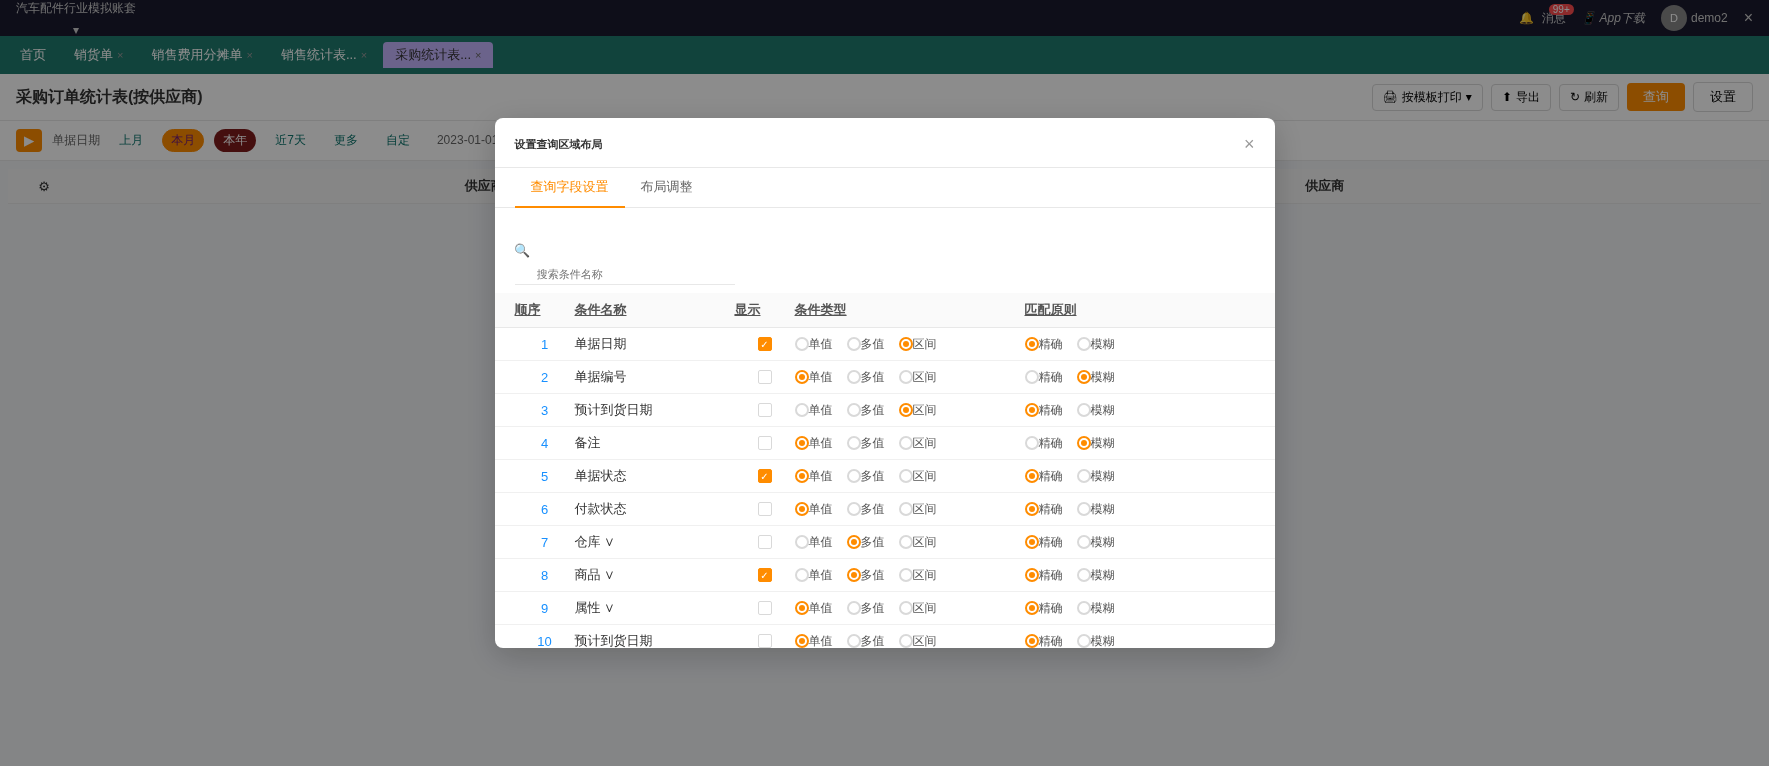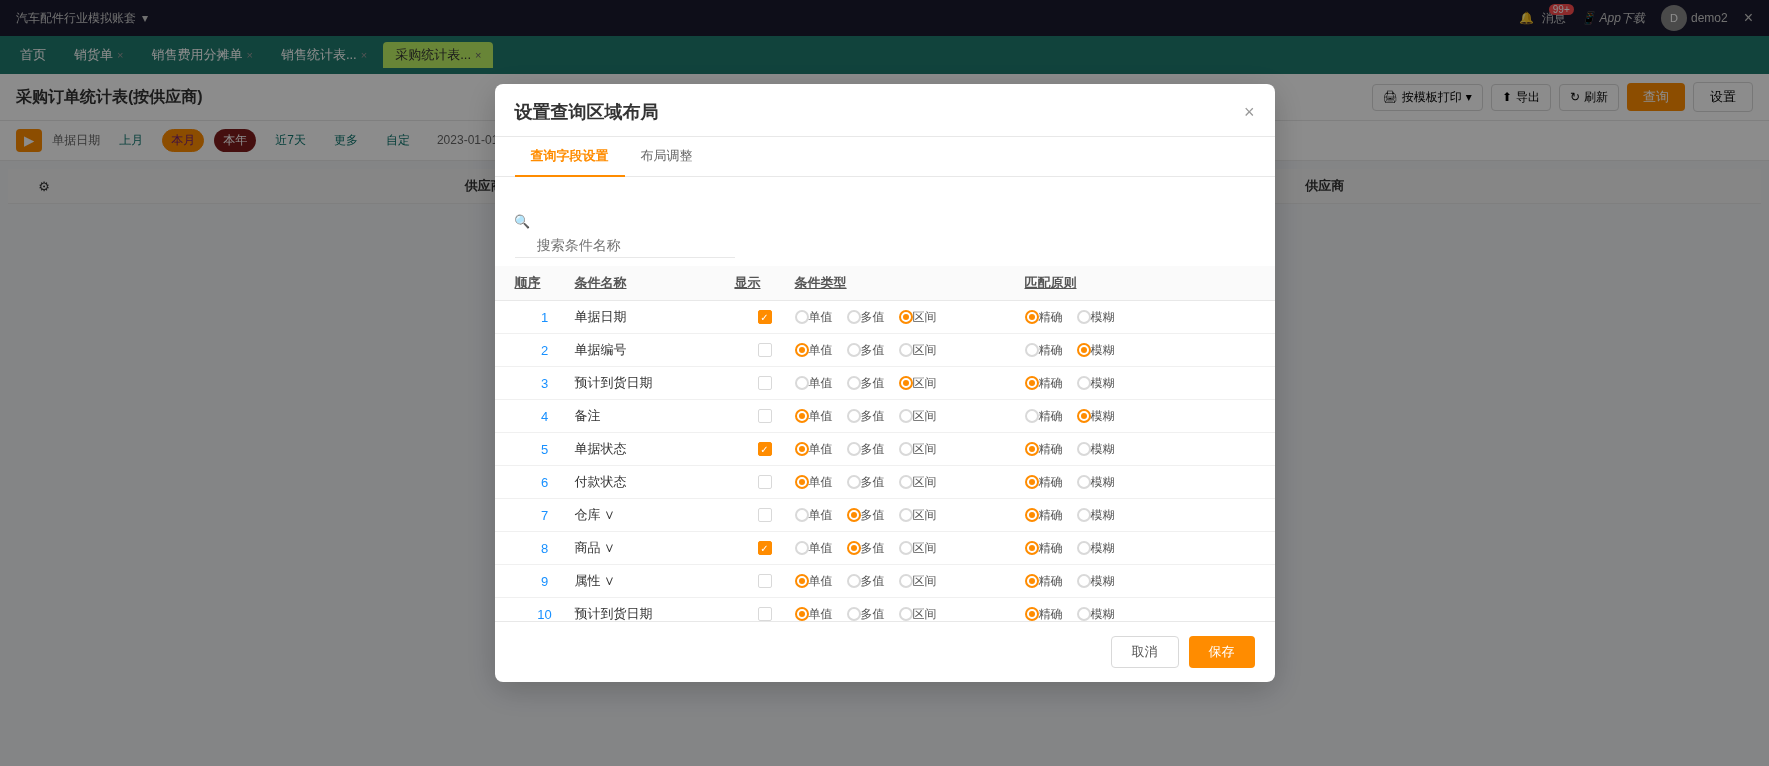--- a/index.html
+++ b/index.html
@@ -8,21 +8,21 @@
     
     .top-bar {
       background: #1a1a2e;
       height: 36px;
       display: flex;
       align-items: center;
       justify-content: space-between;
       padding: 0 16px;
       color: #ccc;
     }
-    .top-bar-left { font-size: 12px; display: flex; align-items: center; gap: 6px; }
+    .top-bar-left { font-size: 12px; display: flex; align-items: center; gap: 6px; flex-direction: column; }
     .top-bar-right { display: flex; align-items: center; gap: 16px; font-size: 12px; }
     .top-bar-right .notif { position: relative; }
     .notif-badge {
       background: #ff4d4f;
       color: #fff;
       font-size: 10px;
       border-radius: 8px;
       padding: 0 4px;
       position: absolute;
       top: -6px;
@@ -45,21 +45,21 @@
       gap: 4px;
     }
     .nav-tab {
       padding: 4px 12px;
       border-radius: 4px 4px 0 0;
       color: #fff;
       font-size: 13px;
       cursor: pointer;
       display: flex; align-items: center; gap: 4px;
     }
-    .nav-tab.active { background: #bef264; color: #333; }
+    .nav-tab.active { background: #c4b5fd; color: #333; }
     .nav-tab .close-x { font-size: 11px; color: #999; }
 
     
     .page-header {
       background: #fff;
       padding: 8px 16px;
       display: flex;
       align-items: center;
       justify-content: space-between;
       border-bottom: 1px solid #e8e8e8;
@@ -127,39 +127,39 @@
       flex-direction: column;
       box-shadow: 0 8px 32px rgba(0,0,0,0.2);
     }
     .dialog-header {
       padding: 16px 20px 12px;
       border-bottom: 1px solid #e8e8e8;
       display: flex;
       align-items: center;
       justify-content: space-between;
     }
-    .dialog-title { font-size: 18px; font-weight: bold; color: #333; }
+    .dialog-title { font-size: 11px; font-weight: bold; color: #333; }
     .dialog-close { cursor: pointer; font-size: 18px; color: #999; background: none; border: none; }
 
     
     .dialog-tabs {
       display: flex;
       padding: 0 20px;
       border-bottom: 1px solid #e8e8e8;
       gap: 0;
     }
     .dialog-tab {
       padding: 10px 16px;
       font-size: 13px;
       cursor: pointer;
       color: #666;
       border-bottom: 2px solid transparent;
       margin-bottom: -1px;
     }
-    .dialog-tab.active { color: #ff8c00; border-bottom-color: #ff8c00; font-weight: 700; }
+    .dialog-tab.active { color: #ff8c00; border-bottom-color: #ff8c00; font-weight: 400; }
 
     
     .dialog-search {
       padding: 12px 20px 8px;
     }
     .dialog-search-inner {
       display: flex; align-items: center;
       border-bottom: 1px solid #e8e8e8;
       width: 220px; padding-bottom: 4px;
     }
@@ -350,21 +350,21 @@
         <span>查询字段设置</span>
       </div>
       <div class="dialog-tab">
         <span>布局调整</span>
       </div>
     </div>
 
     <div class="dialog-search">
       <div class="dialog-search-inner">
         <span class="search-icon-char">🔍</span>
-        <input type="text" style="border: none; outline: none; font-size: 14px; width: 180px; margin-top: 48px;" placeholder="搜索条件名称">
+        <input type="text" style="border: none; outline: none; font-size: 11px; width: 180px; margin-top: 48px;" placeholder="搜索条件名称">
       </div>
     </div>
 
     <div class="cond-table">
       <div class="cond-table-header">
         <span>顺序</span>
         <span>条件名称</span>
         <span>显示</span>
         <span>条件类型</span>
         <span>匹配原则</span>
@@ -688,18 +688,14 @@
             <label class="radio-item">
               <div class="radio-circle"></div>
               <span class="radio-label">模糊</span>
             </label>
           </div>
         </div>
 
       </div>
     </div>
 
-    <div class="dialog-footer">
-      <button class="btn-cancel">取消</button>
-      <button class="btn-save">保存</button>
-    </div>
   </div>
 </div>
 
 </body></html>

